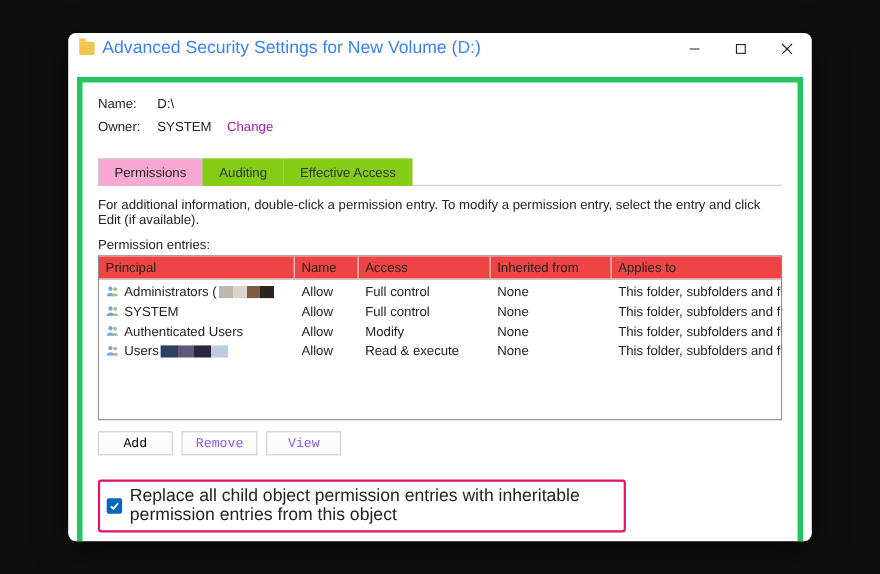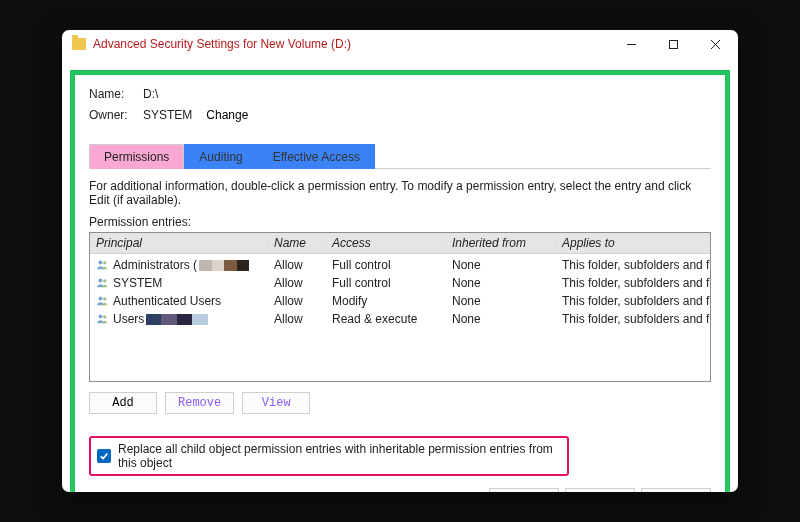--- a/index.html
+++ b/index.html
@@ -42,21 +42,21 @@
     .titlebar .folder-icon::before {
       content: "";
       position: absolute;
       top: -3px;
       left: 0;
       width: 6px;
       height: 3px;
       background: #f0c64e;
       border-radius: 1px 1px 0 0;
     }
-    .titlebar .title { flex: 1; font-size: 12px; color: #b91c1c; }
+    .titlebar .title { flex: 1; font-size: 16px; color: #3b82f6; }
     .titlebar .ctrls { display: flex; }
     .titlebar .ctrl {
       width: 42px;
       height: 28px;
       display: flex;
       align-items: center;
       justify-content: center;
       color: #222;
     }
     .titlebar .ctrl svg { width: 11px; height: 11px; }
@@ -65,57 +65,56 @@
       flex: 1;
       border: 5px solid #22c55e;
       margin: 12px 8px 6px 8px;
       display: flex;
       flex-direction: column;
       padding: 12px 14px 8px 14px;
     }
     .field-row { display: flex; align-items: center; margin-bottom: 7px; font-size: 12px; }
     .field-row .lbl { width: 54px; }
     .field-row .val { margin-right: 14px; }
-    .link { color: #000000; cursor: pointer; }
+    .link { color: #a21caf; cursor: pointer; }
     
     .tabs {
       display: flex;
       border-bottom: 1px solid #ccc;
       margin-top: 14px;
     }
     .tab {
       padding: 5px 14px;
       font-size: 12px;
       border: 1px solid transparent;
       border-bottom: none;
       position: relative;
       top: 1px;
-      background: #3b82f6;
+      background: #84cc16;
       cursor: pointer;
     }
     .tab.active {
       border-color: #ccc;
       background: #f9a8d4;
     }
     .tab:not(.active) { color: #333; }
     
     .info { font-size: 12px; margin: 10px 0 8px 0; }
     .entries-label { font-size: 12px; margin-bottom: 3px; }
     
     .table {
       border: 1px solid #8d8d8d;
       height: 150px;
       overflow: hidden;
       font-size: 12px;
     }
     .thead {
       display: flex;
       border-bottom: 1px solid #d0d0d0;
-      background: #e5e5e5;
-      font-style: italic;
+      background: #ef4444;
     }
     .th {
       padding: 3px 6px;
       border-right: 1px solid #e0e0e0;
       font-weight: 400;
     }
     .th:last-child { border-right: none; }
     .tbody .tr { display: flex; padding: 0; height: 18px; align-items: flex-end; }
     .tbody .td { padding: 0 6px; white-space: nowrap; overflow: hidden; }
     .c-principal { width: 178px; display: flex; align-items: center; }
@@ -174,21 +173,21 @@
       height: 14px;
       border-radius: 2px;
       background: #0067c0;
       margin-right: 7px;
       display: inline-flex;
       align-items: center;
       justify-content: center;
       flex-shrink: 0;
     }
     .chk svg { width: 10px; height: 10px; stroke: #fff; stroke-width: 2; fill: none; }
-    .chk-label { font-size: 12px; }
+    .chk-label { font-size: 16px; }
     
     .footer {
       margin-top: auto;
       display: flex;
       justify-content: flex-end;
       gap: 6px;
       padding-top: 12px;
     }
     .footer .btn { min-width: 70px; height: 22px; }
   </style>

